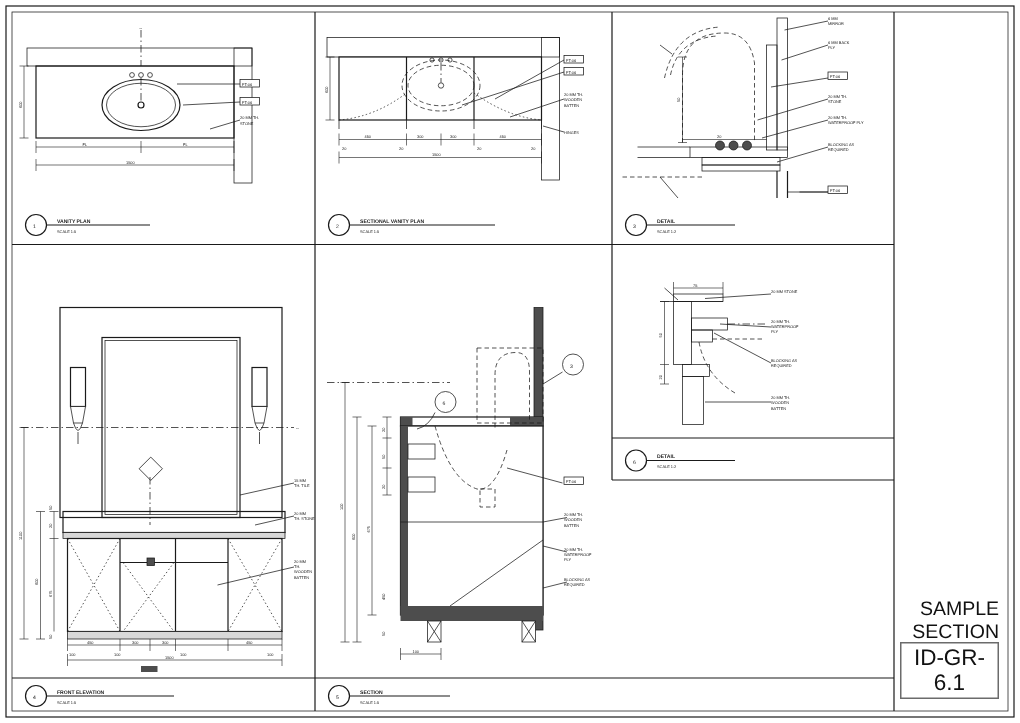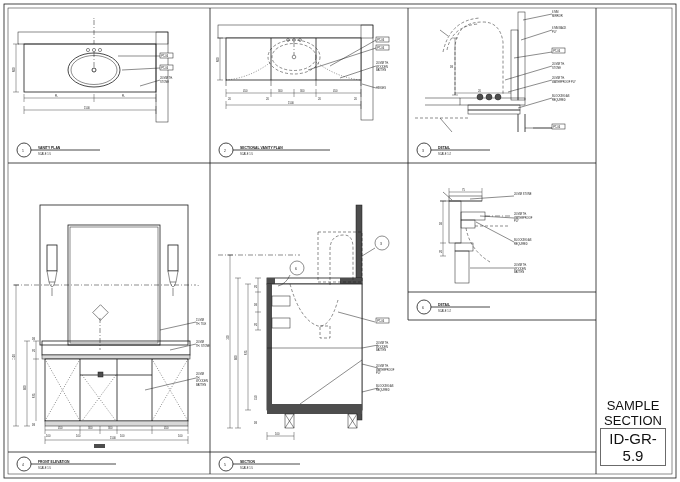--- a/index.html
+++ b/index.html
@@ -15,21 +15,21 @@
   .dot{stroke-dasharray:1 1.6;}
   .dim{stroke:#1a1a1a;stroke-width:.4;fill:none;}
   text{font-family:"Liberation Sans", sans-serif;fill:#1a1a1a;}
   .t2{font-size:2.6px;}
   .t3{font-size:3.4px;}
   .bold{font-weight:bold;}
   .fillDk{fill:#4d4d4d;}
   .fillLt{fill:#d8d8d8;}
   .white{fill:#ffffff;}
   .tb{position:absolute;}
-  .tbtxt{font-size:13px;text-align:center;color:#111;line-height:15px;}
+  .tbtxt{font-size:13px;text-align:right;color:#111;line-height:15px;}
   .tbcode{font-size:15px;text-align:center;color:#111;
           border:1px solid #6b6b6b;padding:1px 0;}
 </style>
 </head>
 <body>
 
 <div id="sheet">
 
 <svg width="680" height="482" viewBox="0 0 680 482">
 
@@ -508,16 +508,16 @@
     <line x1="431" y1="307" x2="490" y2="307" class="ln med"></line>
     <text class="t3 bold" x="438" y="305.5">DETAIL</text>
     <text class="t2" x="438" y="312">SCALE 1:2</text>
   </g>
 
 </svg>
 
   <div class="tb" style="left:600px;top:398px;width:66px;">
     <div class="tbtxt">SAMPLE</div>
     <div class="tbtxt">SECTION</div>
-    <div class="tbcode">ID-GR-5.9</div>
+    <div class="tbcode">ID-GR-6.1</div>
   </div>
 
 </div>
 
 </body></html>

